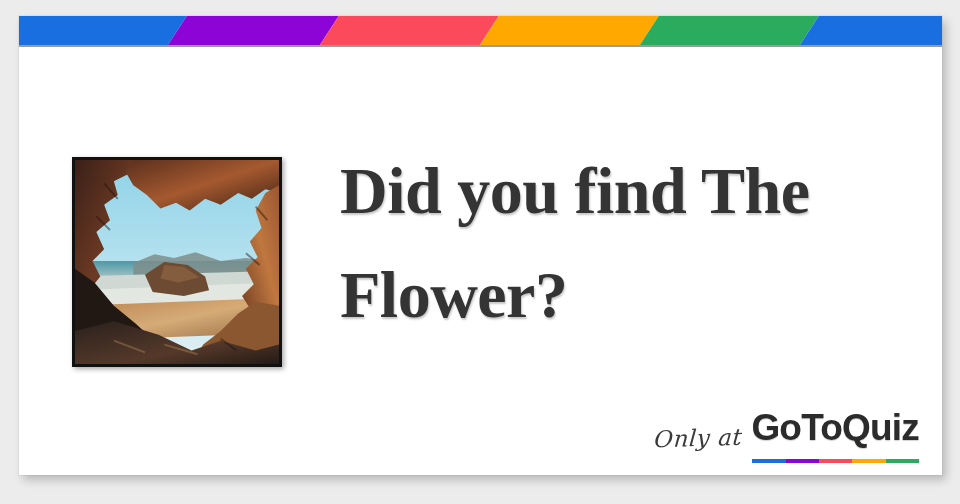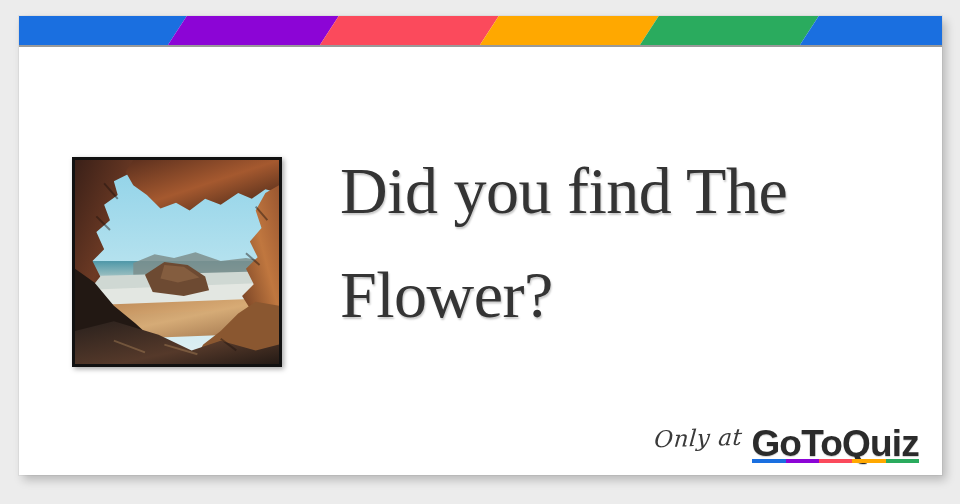--- a/index.html
+++ b/index.html
@@ -77,21 +77,21 @@
 
   
   .headline {
     position: absolute;
     left: 321px;
     top: 123px;
     width: 580px;
     font-family: "Liberation Serif", "DejaVu Serif", serif;
     font-size: 66px;
     line-height: 104px;
-    font-weight: 400;
+    font-weight: 700;
     color: #343434;
     letter-spacing: -0.5px;
     text-shadow: 1px 2px 2px rgba(0,0,0,0.22);
     white-space: pre-wrap;
   }
 
   
   .brand {
     position: absolute;
     right: 23px;
@@ -102,21 +102,21 @@
   }
   .brand-only {
     font-family: "DejaVu Serif", "Liberation Serif", serif;
     font-style: italic;
     font-size: 23px;
     color: #3a3a3a;
     transform: skewX(-6deg) rotate(-1.5deg);
     padding-bottom: 12px;
     letter-spacing: 0.5px;
   }
-  .brand-mark { position: relative; padding-bottom: 0; }
+  .brand-mark { position: relative; padding-bottom: 16px; }
   .brand-name {
     font-family: "Liberation Sans", "DejaVu Sans", sans-serif;
     font-weight: bold;
     font-size: 37px;
     line-height: 38px;
     color: #2b2b2b;
     letter-spacing: -0.8px;
     text-shadow: 0 1px 1px rgba(0,0,0,0.18);
   }
   .brand-rule {

